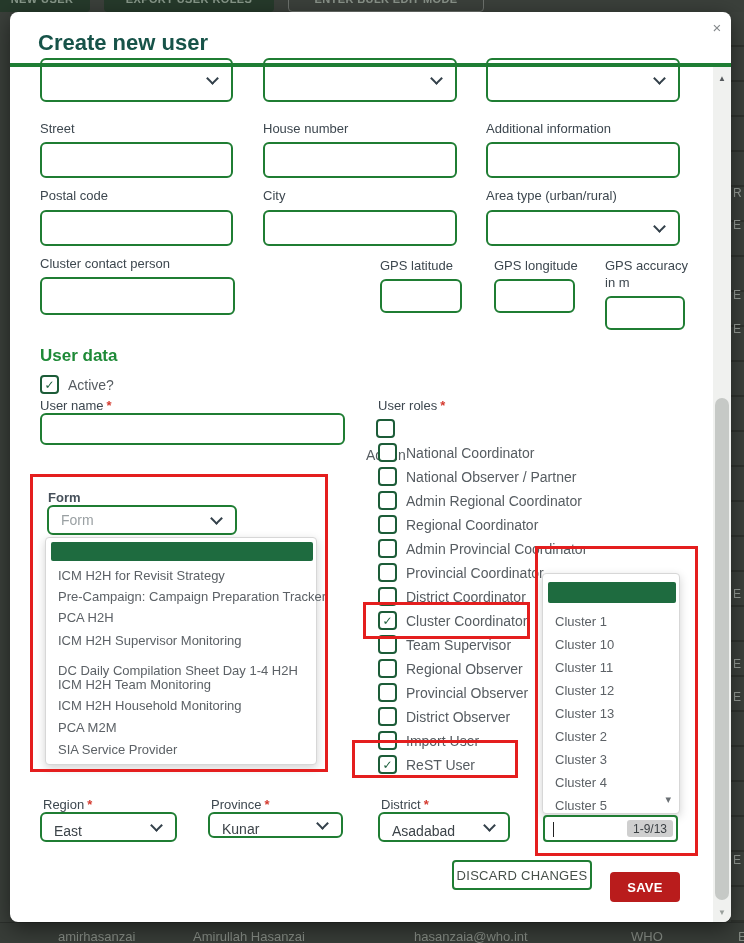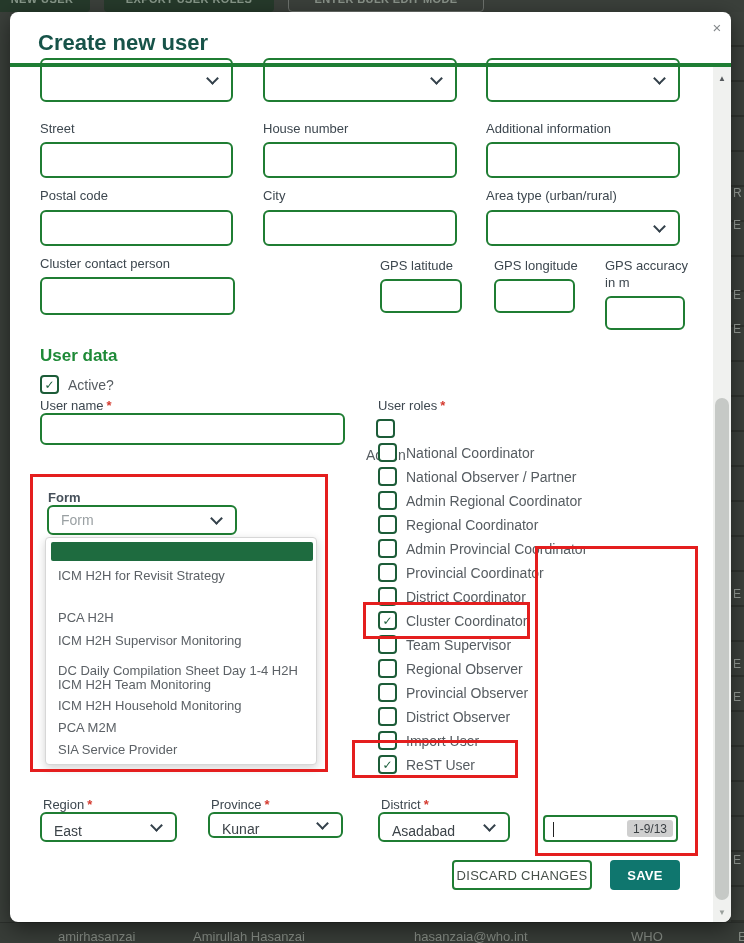--- a/index.html
+++ b/index.html
@@ -56,22 +56,22 @@
   .cb-row{position:absolute;display:flex;align-items:center;gap:9px;}
   .cb-row .cb-lbl{font-size:14px;color:#565c61;white-space:nowrap;}
   
   .panel{position:absolute;background:#fff;border:1px solid #d7d7d7;border-radius:4px;
     box-shadow:0 3px 10px rgba(0,0,0,.18);box-sizing:border-box;}
   .panel .sel-bar{position:absolute;background:#1e6b3f;border-radius:2px;}
   .opt{font-size:13px;color:#5c6166;padding-left:12px;display:flex;align-items:center;white-space:nowrap;overflow:hidden;}
   
   .btn-outline{position:absolute;background:#fff;border:2px solid #1f7d33;border-radius:4px;
     font-size:13px;color:#474f49;display:flex;align-items:center;justify-content:center;box-sizing:border-box;letter-spacing:.3px;}
-  .btn-solid{position:absolute;background:#0f766e;border-radius:4px;
-    font-size:13px;font-weight:bold;color:#fff;display:flex;align-items:center;justify-content:center;letter-spacing:.3px;}
+  .btn-solid{position:absolute;background:#b91c1c;border-radius:4px;
+    font-size:13px;font-weight:bold;color:#fff;display:flex;align-items:center;justify-content:center;letter-spacing:.3px;margin-top:12px;}
   
   .sb-track{position:absolute;left:703px;top:55px;width:18px;height:855px;background:#f0f1ef;}
   .sb-thumb{position:absolute;left:705px;top:386px;width:14px;height:502px;background:#c6c9c6;border-radius:7px;}
   .sb-arrow{position:absolute;left:703px;width:18px;height:16px;display:flex;align-items:center;justify-content:center;
     font-size:8px;color:#565a5d;}
   
   .pag-badge{position:absolute;right:3px;top:3px;height:17px;padding:0 6px;background:#cfcfcf;border-radius:3px;
     font-size:12px;color:#3a3f43;display:flex;align-items:center;}
   .cursor{position:absolute;left:8px;top:5px;width:1px;height:15px;background:#222;}
   
@@ -236,29 +236,43 @@
     </div>
 
   <div class="lbl" style="left:38px;top:478px;font-weight:bold;color:#46505a;">Form</div>
   <div class="fld sel" style="left:37px;top:493px;width:190px;height:30px;">
     <span class="ph">Form</span>
     <span class="chev"></span>
   </div>
   <div class="panel" style="left:35px;top:525px;width:272px;height:228px;">
     <div class="sel-bar" style="left:5px;top:4px;width:262px;height:19px;"></div>
     <div class="opt" style="position:absolute;left:0;top:27px;width:272px;height:21px;">ICM H2H for Revisit Strategy</div>
+    <div class="opt" style="position:absolute;left:0;top:48px;width:272px;height:21px;">Pre-Campaign: Campaign Preparation Tracker</div>
     <div class="opt" style="position:absolute;left:0;top:69px;width:272px;height:21px;">PCA H2H</div>
     <div class="opt" style="position:absolute;left:0;top:92px;width:272px;height:21px;">ICM H2H Supervisor Monitoring</div>
     <div class="opt" style="position:absolute;left:0;top:114px;width:272px;height:21px;margin-top:8px;">DC Daily Compilation Sheet Day 1-4 H2H</div>
     <div class="opt" style="position:absolute;left:0;top:136px;width:272px;height:21px;">ICM H2H Team Monitoring</div>
     <div class="opt" style="position:absolute;left:0;top:157px;width:272px;height:21px;">ICM H2H Household Monitoring</div>
     <div class="opt" style="position:absolute;left:0;top:179px;width:272px;height:21px;">PCA M2M</div>
     <div class="opt" style="position:absolute;left:0;top:201px;width:272px;height:21px;">SIA Service Provider</div>
   </div>
 
+  <div class="panel" style="left:532px;top:561px;width:138px;height:241px;">
+    <div class="sel-bar" style="left:5px;top:8px;width:128px;height:21px;"></div>
+    <div class="opt" style="position:absolute;left:0;top:36px;width:130px;height:22px;">Cluster 1</div>
+    <div class="opt" style="position:absolute;left:0;top:59px;width:130px;height:22px;">Cluster 10</div>
+    <div class="opt" style="position:absolute;left:0;top:82px;width:130px;height:22px;">Cluster 11</div>
+    <div class="opt" style="position:absolute;left:0;top:105px;width:130px;height:22px;">Cluster 12</div>
+    <div class="opt" style="position:absolute;left:0;top:128px;width:130px;height:22px;">Cluster 13</div>
+    <div class="opt" style="position:absolute;left:0;top:151px;width:130px;height:22px;">Cluster 2</div>
+    <div class="opt" style="position:absolute;left:0;top:174px;width:130px;height:22px;">Cluster 3</div>
+    <div class="opt" style="position:absolute;left:0;top:197px;width:130px;height:22px;">Cluster 4</div>
+    <div class="opt" style="position:absolute;left:0;top:220px;width:130px;height:22px;">Cluster 5</div>
+    <div style="position:absolute;right:8px;bottom:7px;font-size:11px;color:#6a6f73;">▾</div>
+  </div>
   <div class="fld" style="left:533px;top:803px;width:135px;height:27px;border-radius:4px;">
     <span class="cursor"></span>
     <span class="pag-badge">1-9/13</span>
   </div>
 
   <div class="lbl" style="left:33px;top:785px;">
     <span>Region</span><span class="req">*</span>
   </div>
   <div class="fld sel" style="left:30px;top:800px;width:137px;height:30px;">
     <span class="val">East</span>

